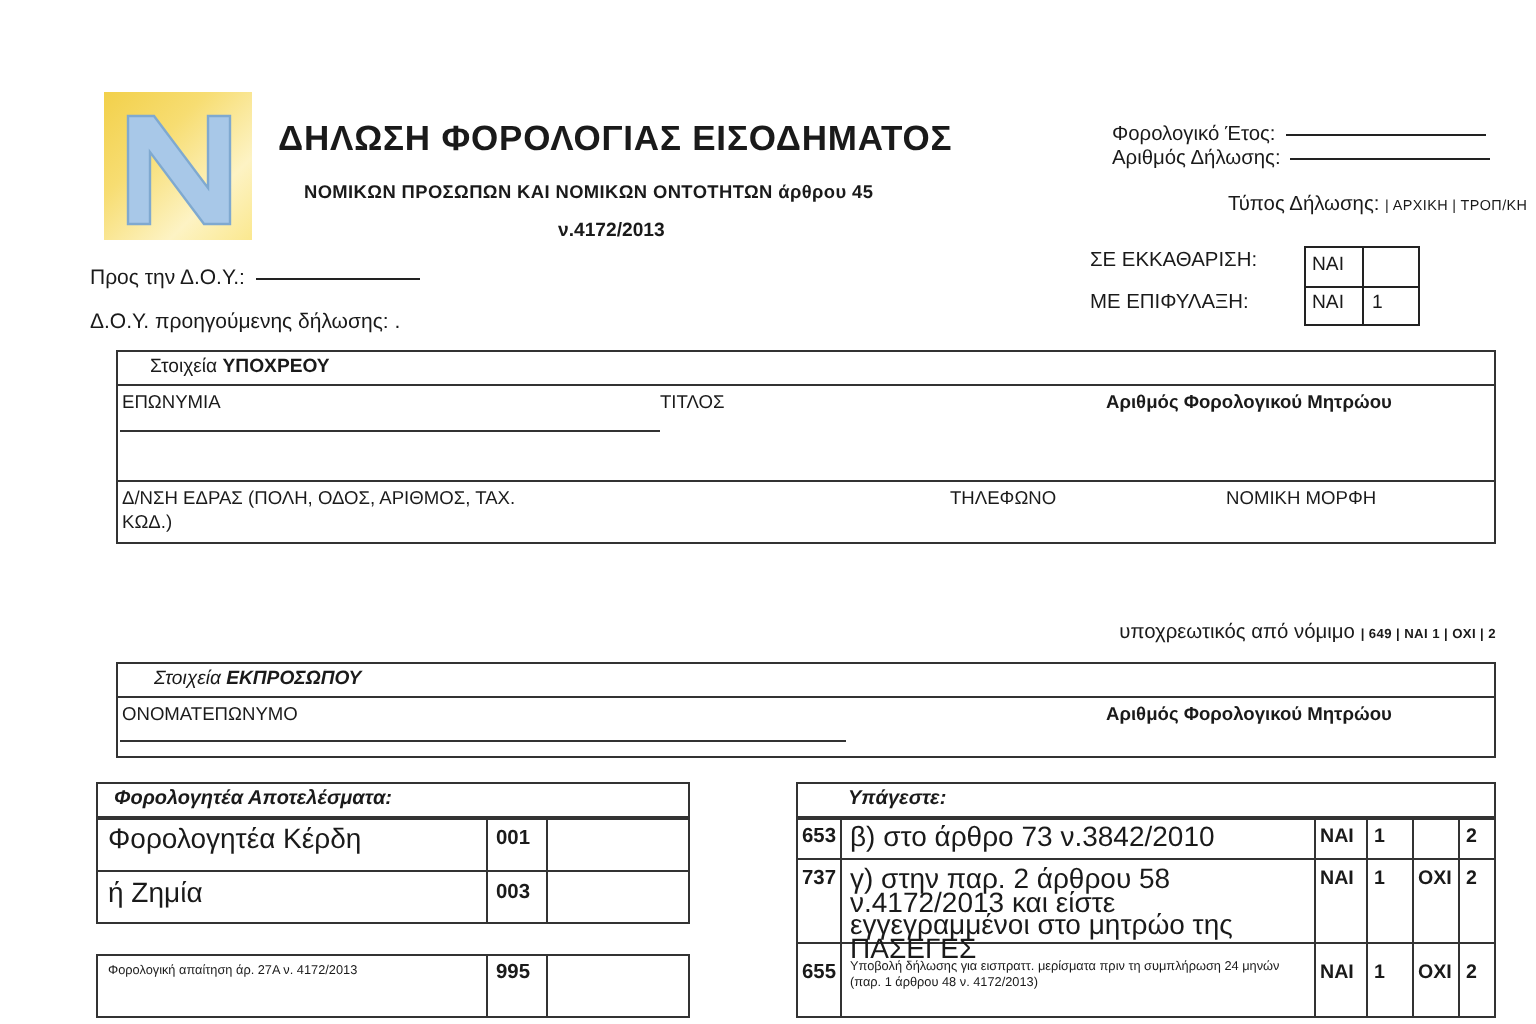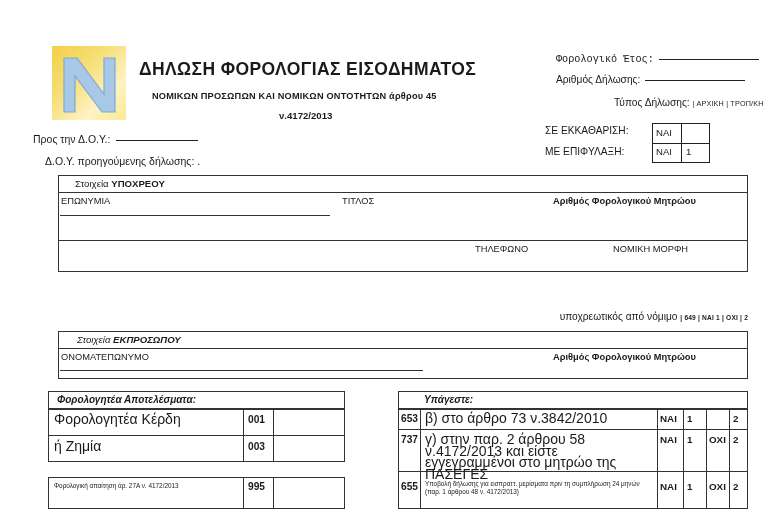--- a/index.html
+++ b/index.html
@@ -56,21 +56,21 @@
     left: 279px;
     top: 110px;
     font-size: 9.6px;
     font-weight: bold;
     white-space: nowrap;
   }
 
   
   .doy1 {
     position: absolute;
-    left: 33px; top: 133px;
+    left: 45px; top: 133px;
     font-size: 10.5px;
     white-space: nowrap;
   }
   .doy1 .rule {
     display: inline-block;
     width: 82px;
     border-bottom: 1.4px solid #222;
     margin-left: 6px;
     vertical-align: 2px;
   }
@@ -83,21 +83,21 @@
 
   
   .hdr { position: absolute; font-size: 10.2px; white-space: nowrap; }
   .hdr .lbl { display: inline-block; }
   .hdr .rule {
     display: inline-block;
     border-bottom: 1.3px solid #222;
     margin-left: 5px;
     vertical-align: 2px;
   }
-  #h-year  { left: 556px; top: 54px; font-family: Liberation Mono, monospace; }
+  #h-year  { left: 556px; top: 62px; }
   #h-year  .rule { width: 100px; }
   #h-num   { left: 556px; top: 74px; }
   #h-num   .rule { width: 100px; }
   #h-type  { left: 578px; top: 97px; margin-left: 36px; }
   #h-type .opts { font-size: 7.2px; letter-spacing: .2px; }
 
   #h-clear { left: 545px; top: 125px; }
   #h-resv  { left: 545px; top: 146px; }
 
   #statusbox {
@@ -260,23 +260,24 @@
   <div class="framebox" id="box-ypo"></div>
   <div class="innerline" id="ypo-l1"></div>
   <div class="innerline" id="ypo-l2"></div>
   <div id="ypo-underline"></div>
 
   <div class="secttl" style="left:75px; top:178px;">
     <span>Στοιχεία </span><b>ΥΠΟΧΡΕΟΥ</b>
   </div>
 
   <div class="fldlbl" style="left:61px; top:196px;">ΕΠΩΝΥΜΙΑ</div>
-  <div class="fldlbl" style="left:342px; top:196px;">ΤΙΤΛΟΣ</div>
+  <div class="fldlbl" style="left:330px; top:196px;">ΤΙΤΛΟΣ</div>
   <div class="fldlbl bold" style="left:553px; top:196px;">Αριθμός Φορολογικού Μητρώου</div>
 
+  <div class="fldlbl" style="left:61px; top:244px; width:210px; white-space:normal;">Δ/ΝΣΗ ΕΔΡΑΣ (ΠΟΛΗ, ΟΔΟΣ, ΑΡΙΘΜΟΣ, ΤΑΧ. ΚΩΔ.)</div>
   <div class="fldlbl" style="left:475px; top:244px;">ΤΗΛΕΦΩΝΟ</div>
   <div class="fldlbl" style="left:613px; top:244px;">ΝΟΜΙΚΗ ΜΟΡΦΗ</div>
 
   <div id="efarm2">
     <span>υποχρεωτικός από νόμιμο </span><span class="tiny">| 649 | ΝΑΙ 1 | ΟΧΙ | 2</span>
   </div>
 
   <div class="framebox" id="box-ekp"></div>
   <div class="innerline" id="ekp-l1"></div>
   <div id="ekp-underline"></div>

